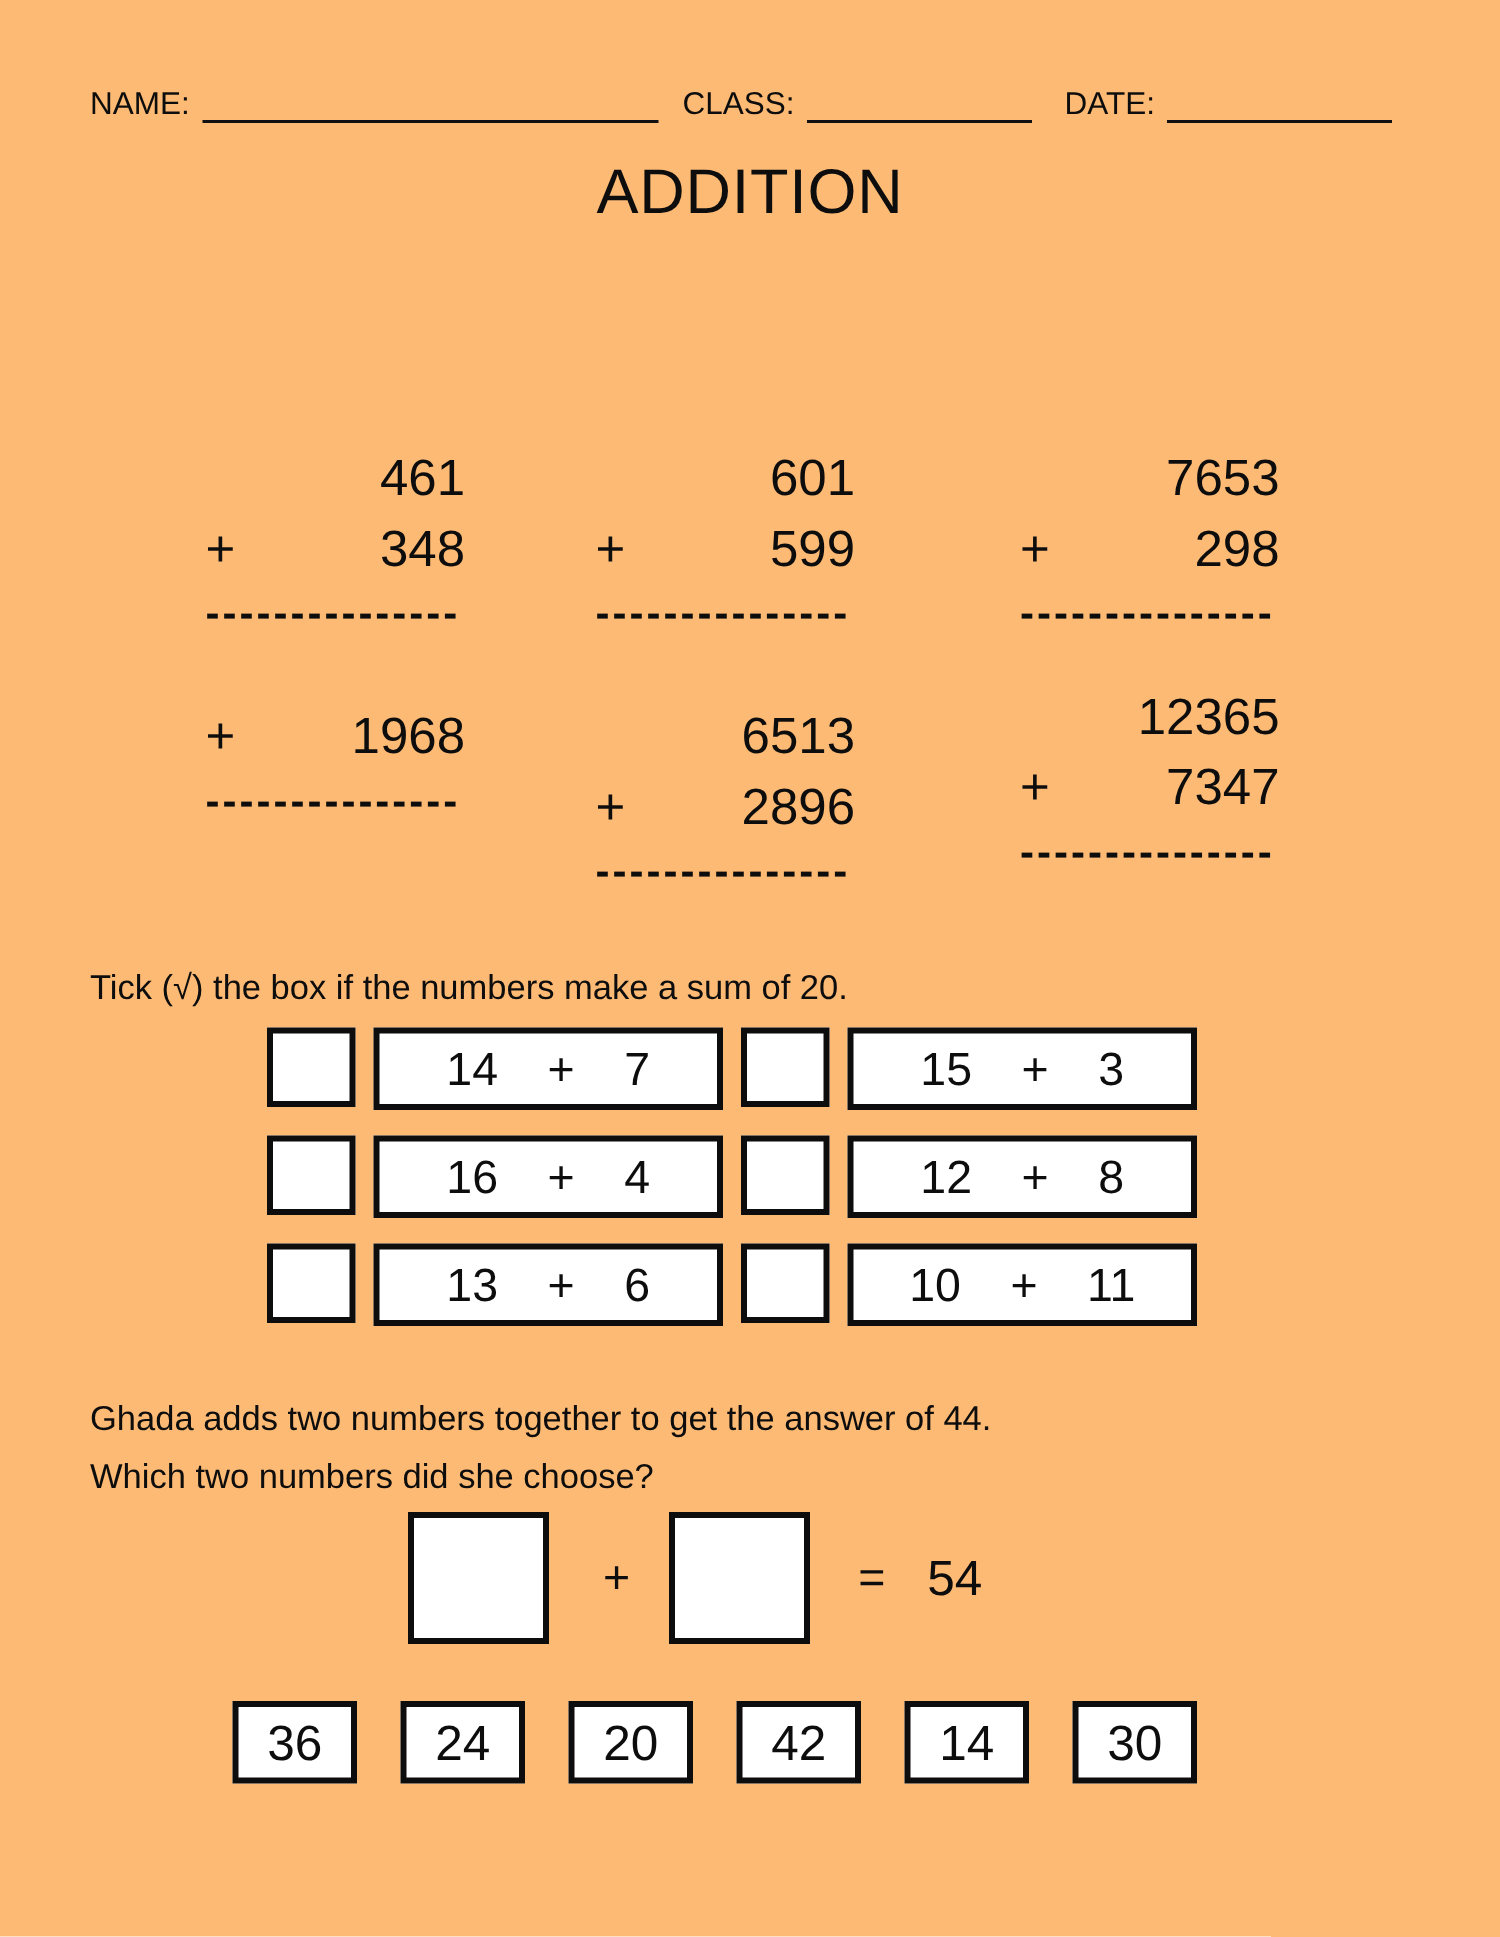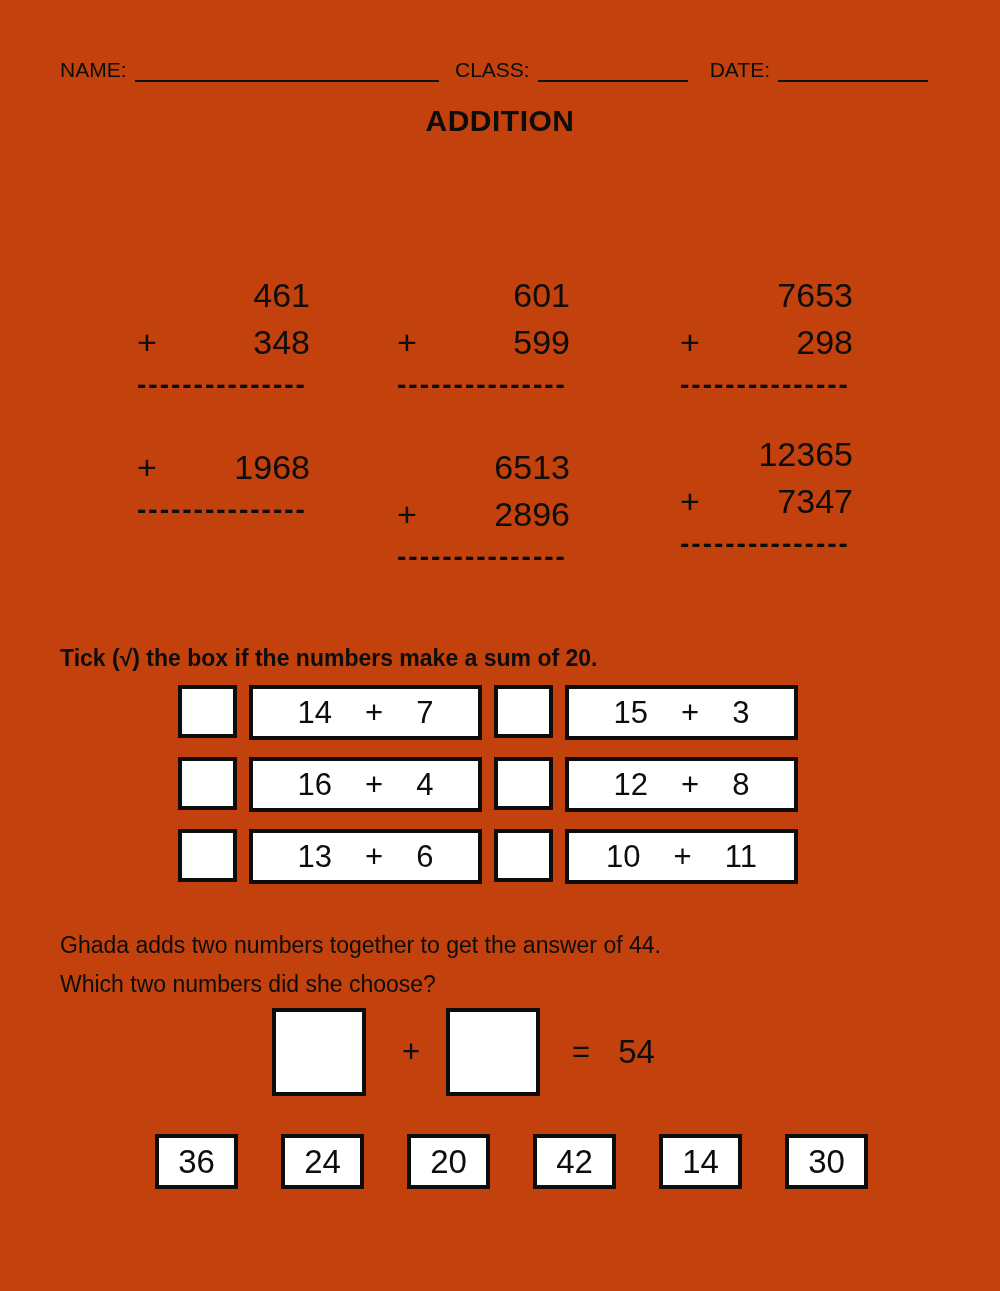--- a/index.html
+++ b/index.html
@@ -1,20 +1,20 @@
 <!DOCTYPE html>
 <html><head>
 <meta charset="utf-8">
 <style>
   html, body { margin: 0; padding: 0; background: #ffffff; }
   .page {
     position: relative;
     width: 1000px;
     height: 1291px;
-    background: #c2410c;
+    background: #fdba74;
     color: #0d0d0d;
     font-family: "Liberation Sans", sans-serif;
     overflow: hidden;
   }
 
   
   .header {
     position: absolute;
     top: 58px; left: 60px; right: 72px;
     display: flex;
@@ -30,47 +30,48 @@
   }
   .name-line { flex: 1 1 auto; margin: 0 16px 0 8px; }
   .class-line { width: 150px; margin: 0 22px 0 8px; }
   .date-line { width: 150px; margin-left: 8px; }
 
   
   .title {
     position: absolute;
     top: 104px; left: 0; width: 100%;
     text-align: center;
-    font-size: 30px;
-    font-weight: bold;
+    font-size: 42px;
+    font-weight: normal;
     letter-spacing: 0.5px;
   }
   .subtitle {
     position: absolute;
     top: 158px; left: 0; width: 100%;
     text-align: center;
     font-size: 28px;
   }
 
   .body-text {
     position: absolute;
     left: 60px;
     font-size: 23px;
     line-height: 26px;
   }
   .sec1-instr { top: 228px; }
-  .sec2-instr { top: 645px; font-weight: bold; }
+  .sec2-instr { top: 645px; }
   .sec3-text  { top: 926px; line-height: 39px; }
 
   
   .problems {
     position: absolute;
     left: 137px;
     display: flex;
     align-items: flex-start;
+    margin-top: 24px;
   }
   .problems-r1 { top: 272px; }
   .problems-r2 { top: 444px; }
   .problem { width: 173px; }
   .problem + .problem { margin-left: 87px; }
   .problem.p3 { margin-left: 110px; }
   .problems-r2 .problem.p3 { margin-top: -13px; }
   .num-top {
     text-align: right;
     font-size: 34px;
@@ -136,21 +137,21 @@
   }
   .eq-plus   { margin: 0 26px 0 36px; font-size: 31px; }
   .eq-equals { margin-left: 32px; font-size: 31px; }
   .eq-result { margin-left: 28px; }
 
   
   .choices {
     position: absolute;
     top: 1134px; left: 155px;
     display: flex;
-    gap: 43px;
+    gap: 29px;
   }
   .choice-box {
     width: 83px; height: 55px;
     border: 4px solid #0d0d0d;
     box-sizing: border-box;
     background: #fff;
     display: flex;
     justify-content: center;
     align-items: center;
     font-size: 33px;

